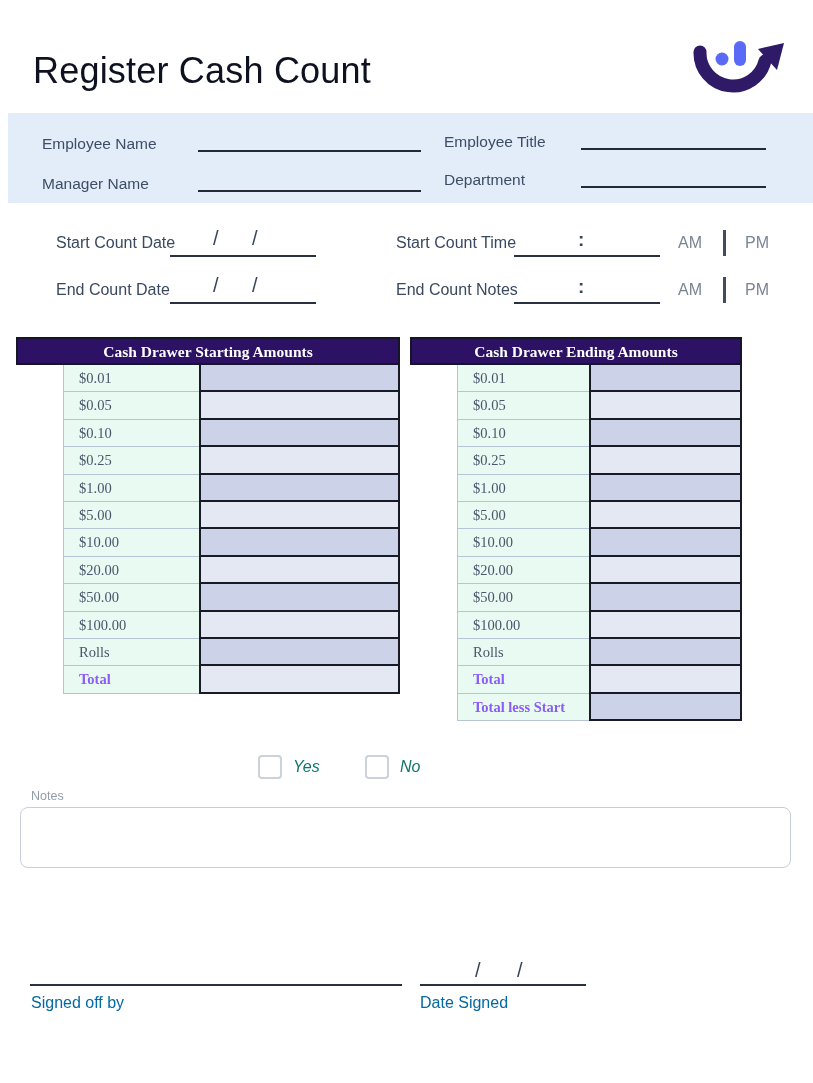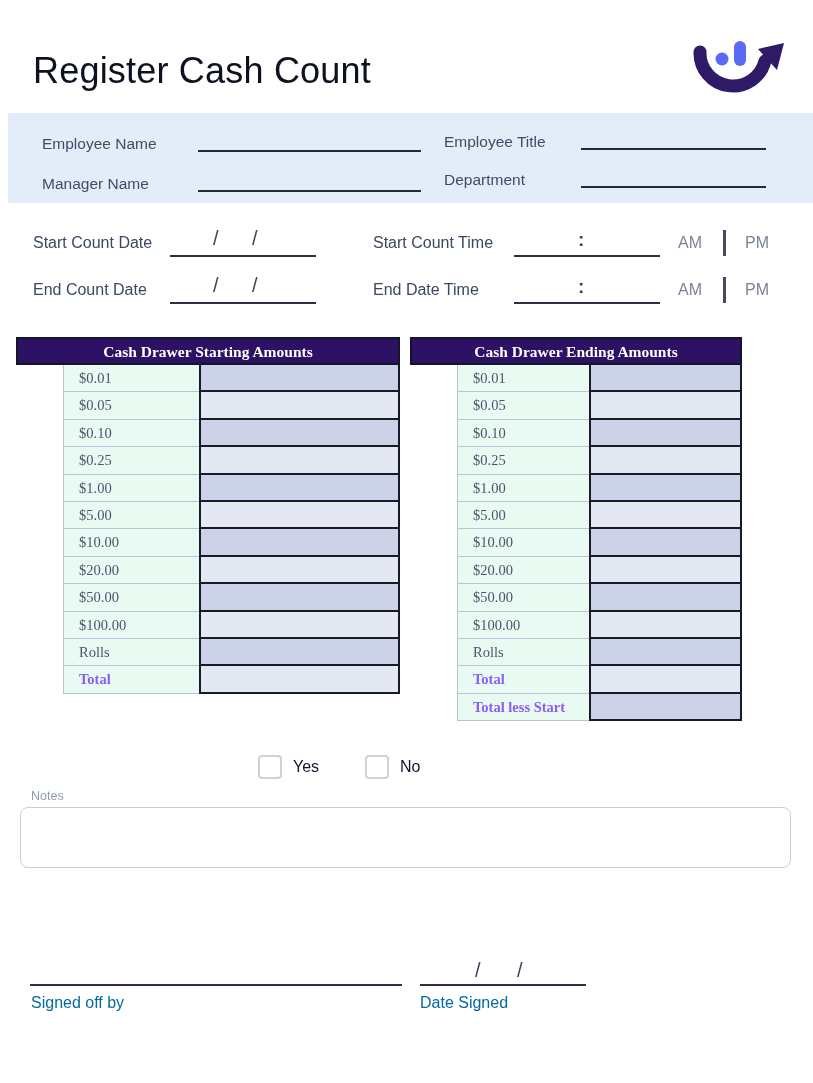--- a/index.html
+++ b/index.html
@@ -22,21 +22,21 @@
   
   .info-band {
     position: absolute; left: 8px; top: 113px; width: 813px; height: 90px;
     background: #e3edf9;
     text-align: right;
   }
   .ilabel { position: absolute; font-size: 15.5px; color: #3d4d66; font-weight: 500; }
   .iline  { position: absolute; height: 26px; border-bottom: 2px solid #232936; }
 
   
-  .dt-label { position: absolute; font-size: 16px; color: #3a495f; font-weight: 500; }
+  .dt-label { position: absolute; font-size: 16px; color: #3a495f; font-weight: 500; margin-left: 23px; }
   .fill-line { position: absolute; height: 30px; border-bottom: 2.5px solid #2a3140; }
   .slash { position: absolute; top: 0; font-size: 20px; color: #39455a; font-weight: 400; }
   .colon { position: absolute; top: 2px; font-size: 19px; color: #39455a; font-weight: 700; }
   .ampm { position: absolute; font-size: 16px; color: #7b8494; }
   .ampm-bar { position: absolute; width: 2.5px; height: 26px; background: #434b5c; }
 
   
   .ctable { position: absolute; top: 337px; font-family: Liberation Serif, serif; }
   .ctable.start { left: 16px; width: 384px; }
   .ctable.end   { left: 410px; width: 332px; }
@@ -58,21 +58,21 @@
     border-left: 2px solid #181b26; border-right: 2px solid #181b26; border-bottom: 2px solid #181b26;
     font-size: 14.5px; color: #2a3342; line-height: 26px; padding-left: 10px;
   }
   .trow:nth-child(odd)  .cell-value { background: #ccd2e7; }
   .trow:nth-child(even) .cell-value { background: #e4e8f3; }
   .trow.bold .cell-label { font-weight: 700; color: #8b5cf6; }
 
   
   .receipts-label { position: absolute; left: 31px; top: 755px; font-size: 17px; font-weight: 700; color: #3a4a63; }
   .checkbox { position: absolute; width: 24px; height: 24px; background: #fff; border: 2px solid #ccd2da; border-radius: 4px; }
-  .cb-label { position: absolute; font-size: 16px; color: #0f172a; }
+  .cb-label { position: absolute; font-size: 16px; color: #0f766e; font-style: italic; }
 
   
   .notes-label { position: absolute; left: 31px; top: 789px; font-size: 12.5px; color: #939daa; }
   .notes-box {
     position: absolute; left: 20px; top: 807px; width: 771px; height: 61px;
     background: #fff; border: 1.5px solid #c8ced8; border-radius: 8px;
     padding: 6px 10px; font-size: 14px; color: #333;
   }
 
   
@@ -115,21 +115,21 @@
   </div>
   <span class="ampm" style="left:678px;top:234px">AM</span>
   <div class="ampm-bar" style="left:723px;top:230px"></div>
   <span class="ampm" style="left:745px;top:234px">PM</span>
 
   <span class="dt-label" style="left:33px;top:281px">End Count Date</span>
   <div class="fill-line" style="left:170px;top:274px;width:146px">
     <span class="slash" style="left:43px">/</span>
     <span class="slash" style="left:82px">/</span>
   </div>
-  <span class="dt-label" style="left:373px;top:281px">End Date Time</span>
+  <span class="dt-label" style="left:373px;top:281px">End Count Notes</span>
   <div class="fill-line" style="left:514px;top:274px;width:146px">
     <span class="colon" style="left:64px">:</span>
   </div>
   <span class="ampm" style="left:678px;top:281px">AM</span>
   <div class="ampm-bar" style="left:723px;top:277px"></div>
   <span class="ampm" style="left:745px;top:281px">PM</span>
 
   <div class="ctable start">
     <div class="thead">Cash Drawer Starting Amounts</div>
     <div class="tbody">

